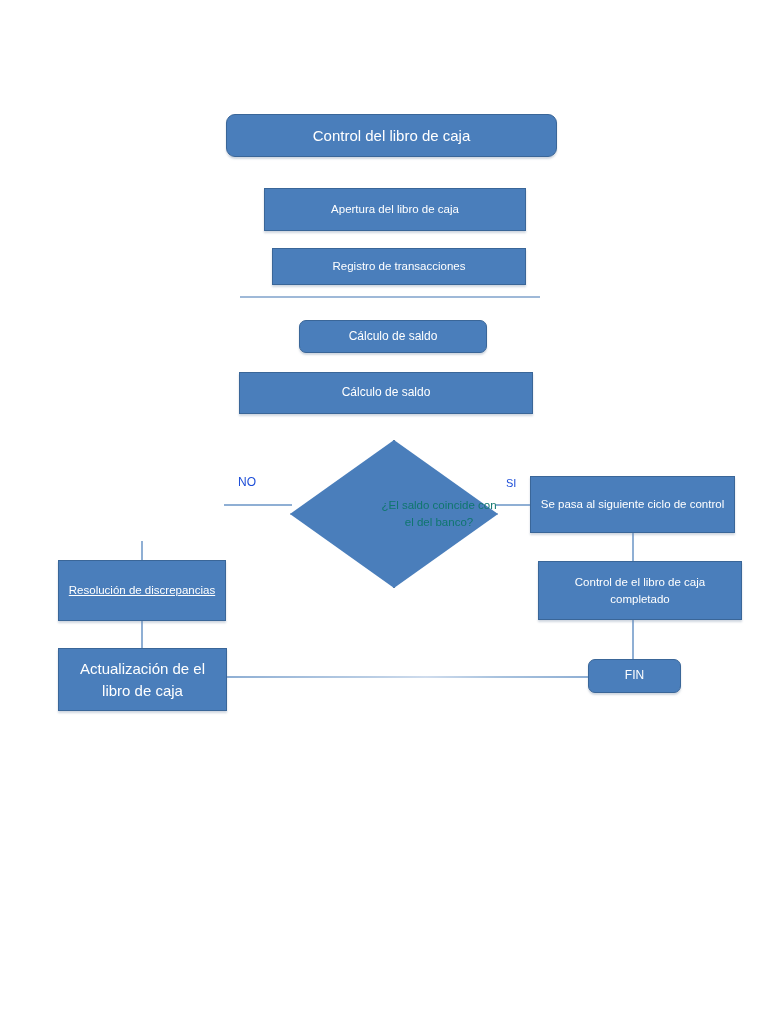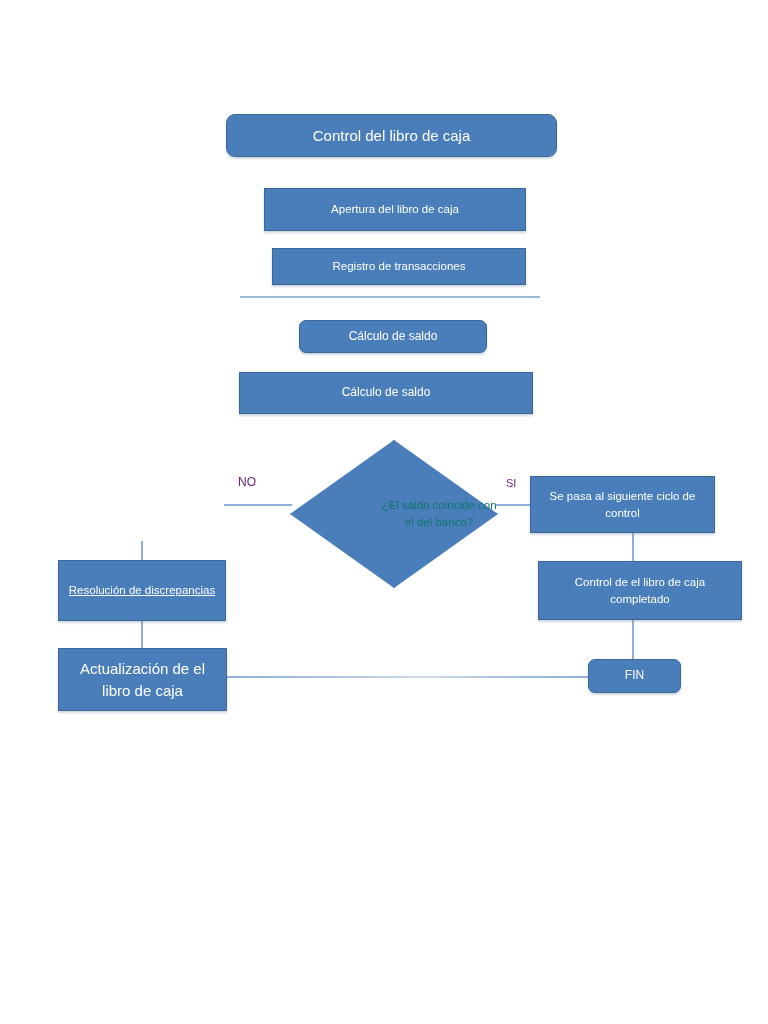--- a/index.html
+++ b/index.html
@@ -75,21 +75,21 @@
   .conn-v { width: 1.5px; }
   .conn-h { height: 1.5px; }
   .divider {
     position: absolute;
     height: 1.5px;
     background: #9FB9D8;
     z-index: 1;
   }
   .branch-label {
     position: absolute;
-    color: #701a75;
+    color: #1d4ed8;
     z-index: 4;
     white-space: nowrap;
   }
 </style>
 </head>
 <body>
 
 <div id="canvas">
 
   <div class="divider" style="left:240px; top:296px; width:300px;"></div>
@@ -140,21 +140,21 @@
 
 
   <div class="node" style="left:58px; top:560px; width:168px; height:61px; font-size:11.5px;text-decoration:underline;">
     <span class="node-label">Resolución de discrepancias</span>
   </div>
 
   <div class="node" style="left:58px; top:648px; width:169px; height:63px; font-size:15px;">
     <span class="node-label">Actualización de el libro de caja</span>
   </div>
 
-  <div class="node" style="left:530px; top:476px; width:185px; height:57px; font-size:11.5px;">
+  <div class="node" style="left:530px; top:476px; width:205px; height:57px; font-size:11.5px;">
     <span class="node-label">Se pasa al siguiente ciclo de control</span>
   </div>
 
   <div class="node" style="left:530px; top:561px; width:204px; height:59px; font-size:11.5px;margin-left:8px;">
     <span class="node-label">Control de el libro de caja completado</span>
   </div>
 
   <div class="node rounded-sm" style="left:588px; top:659px; width:93px; height:34px; font-size:12px;">
     <span class="node-label">FIN</span>
   </div>

